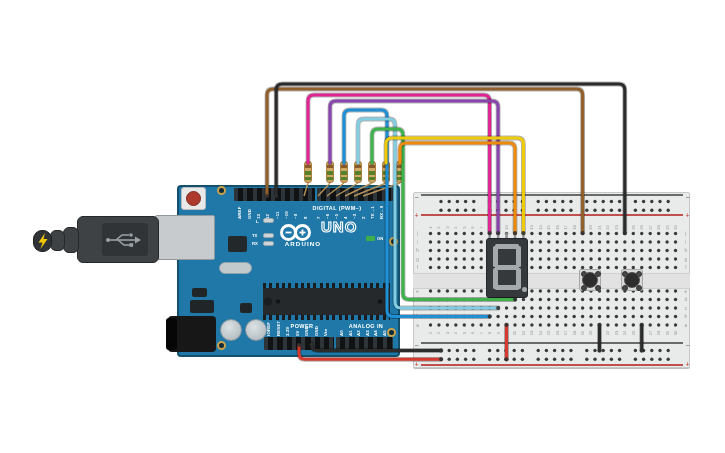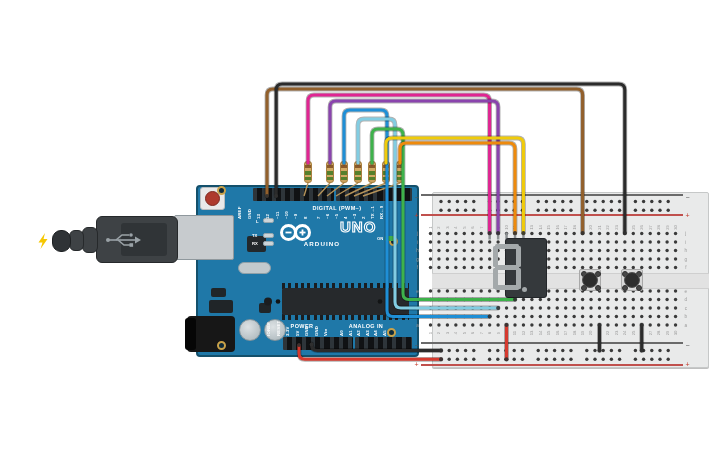--- a/index.html
+++ b/index.html
@@ -1,19 +1,19 @@
 <!DOCTYPE html>
 <html><head>
 <meta charset="utf-8">
 <style>
   html,body{margin:0;padding:0;background:#fff;}
   *{box-sizing:border-box;}
   #canvas{position:relative;width:725px;height:453px;background:#ffffff;overflow:hidden;
           font-family:"Liberation Sans", sans-serif;}
-  .abs{position:absolute;margin-left:19px;}
+  .abs{position:absolute;}
   
   #arduino-board{left:177px;top:185px;width:223px;height:172px;background:#1f78a8;
     border:2px solid #14506b;border-radius:4px;z-index:1;}
   .hdr{background:#15181a;border-radius:1px;z-index:2;
     background-image:repeating-linear-gradient(90deg,#2e353a 0 4px,#101214 4px 9.3px);}
   .pinlabel{position:absolute;color:#fff;font-size:4.3px;font-weight:bold;letter-spacing:.2px;
     transform:rotate(-90deg);transform-origin:0 0;white-space:nowrap;z-index:3;}
   .caption{position:absolute;color:#fff;font-weight:bold;font-size:5.5px;text-align:center;
     letter-spacing:.4px;z-index:3;}
   .ledbar{position:absolute;width:11px;height:5px;background:#cdd5d9;border:1px solid #93a6af;

